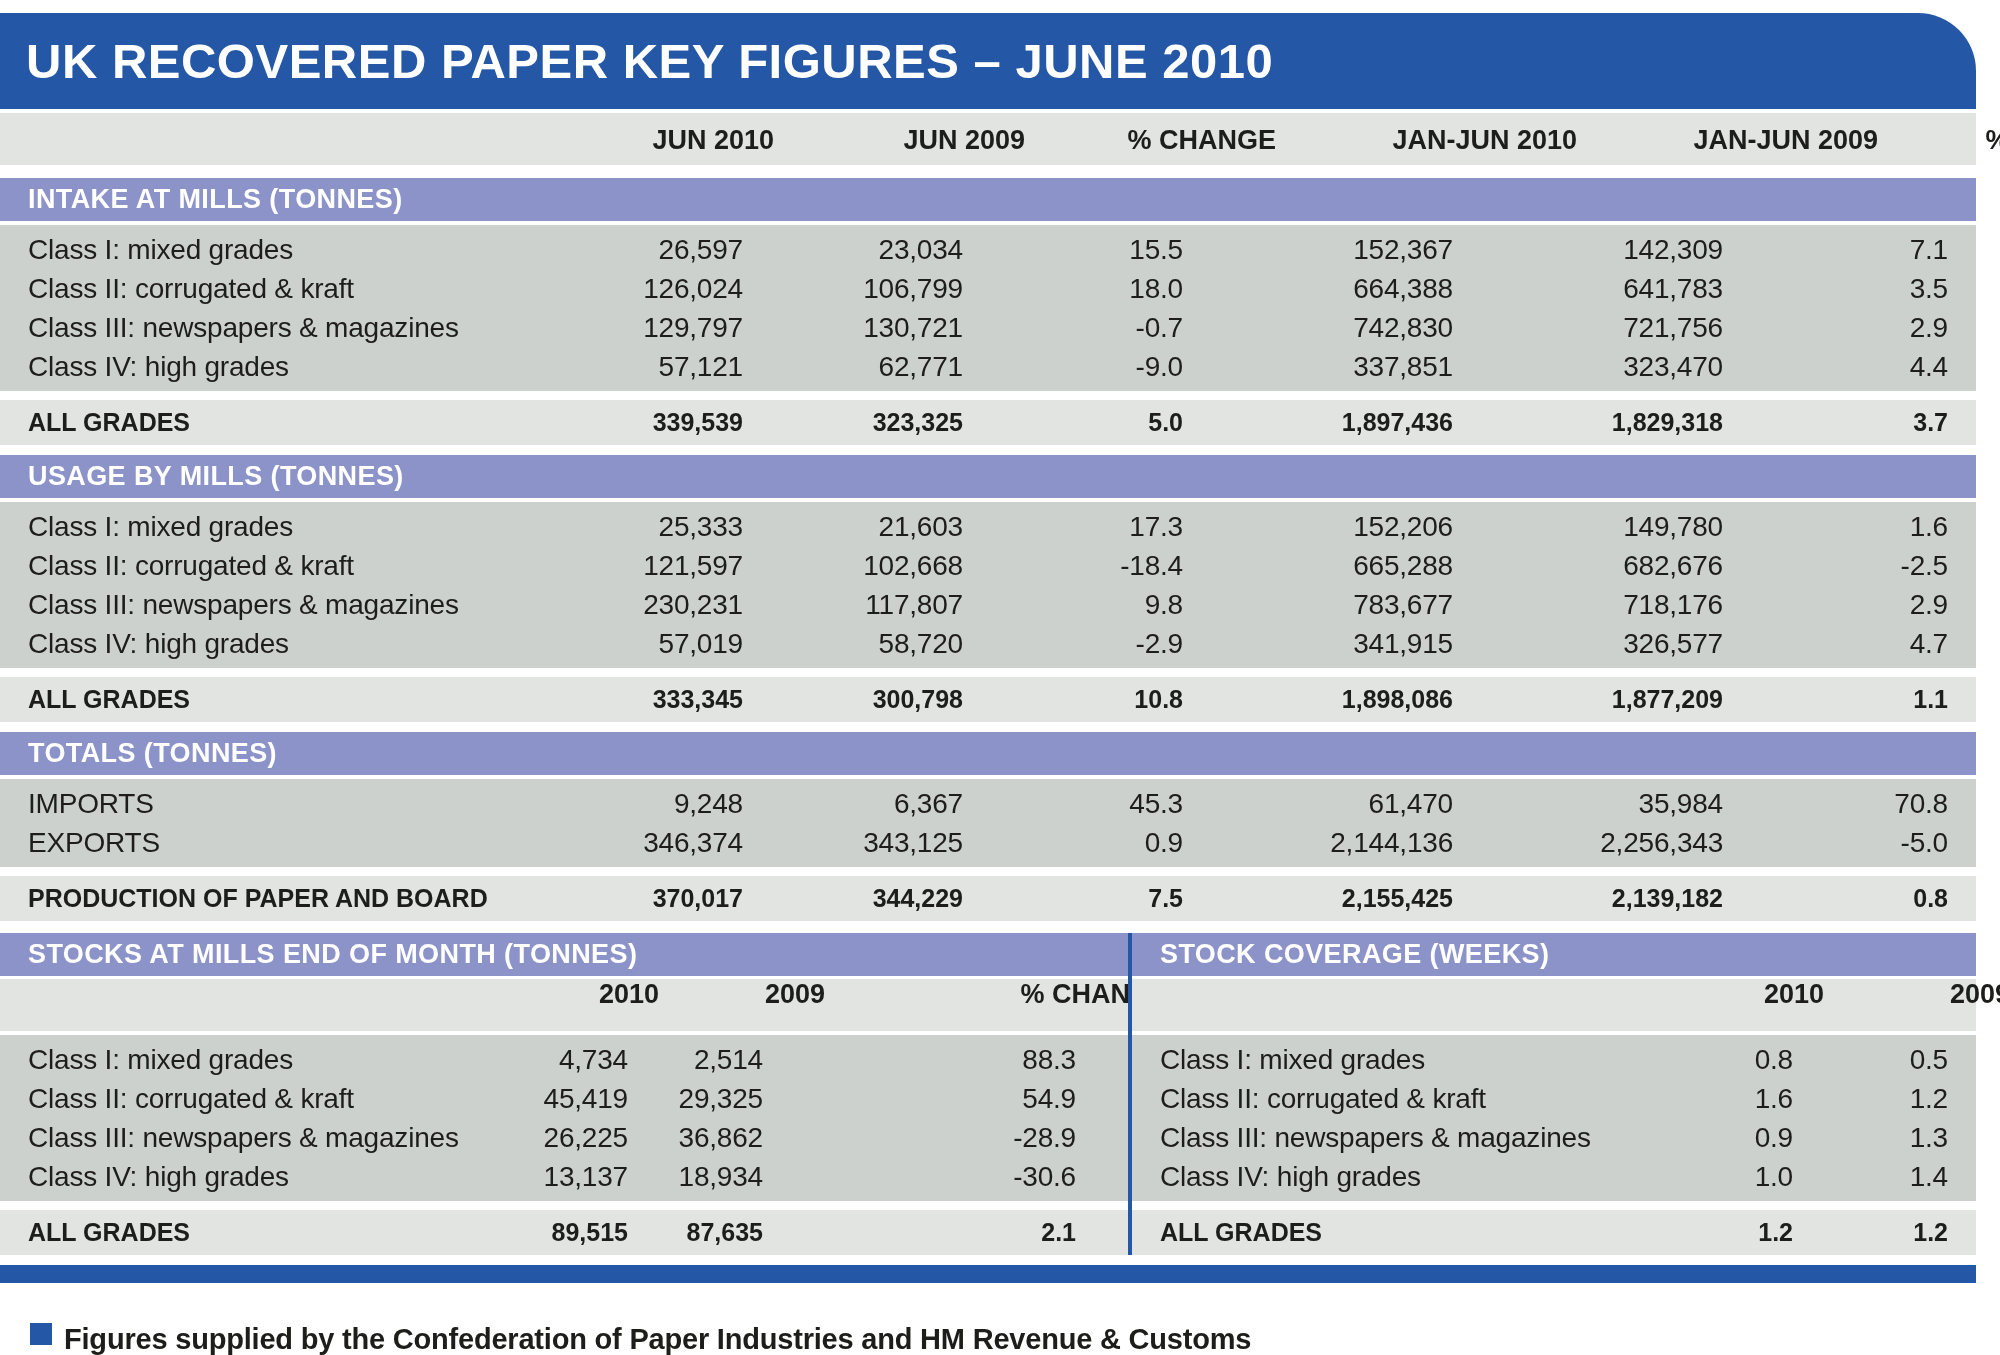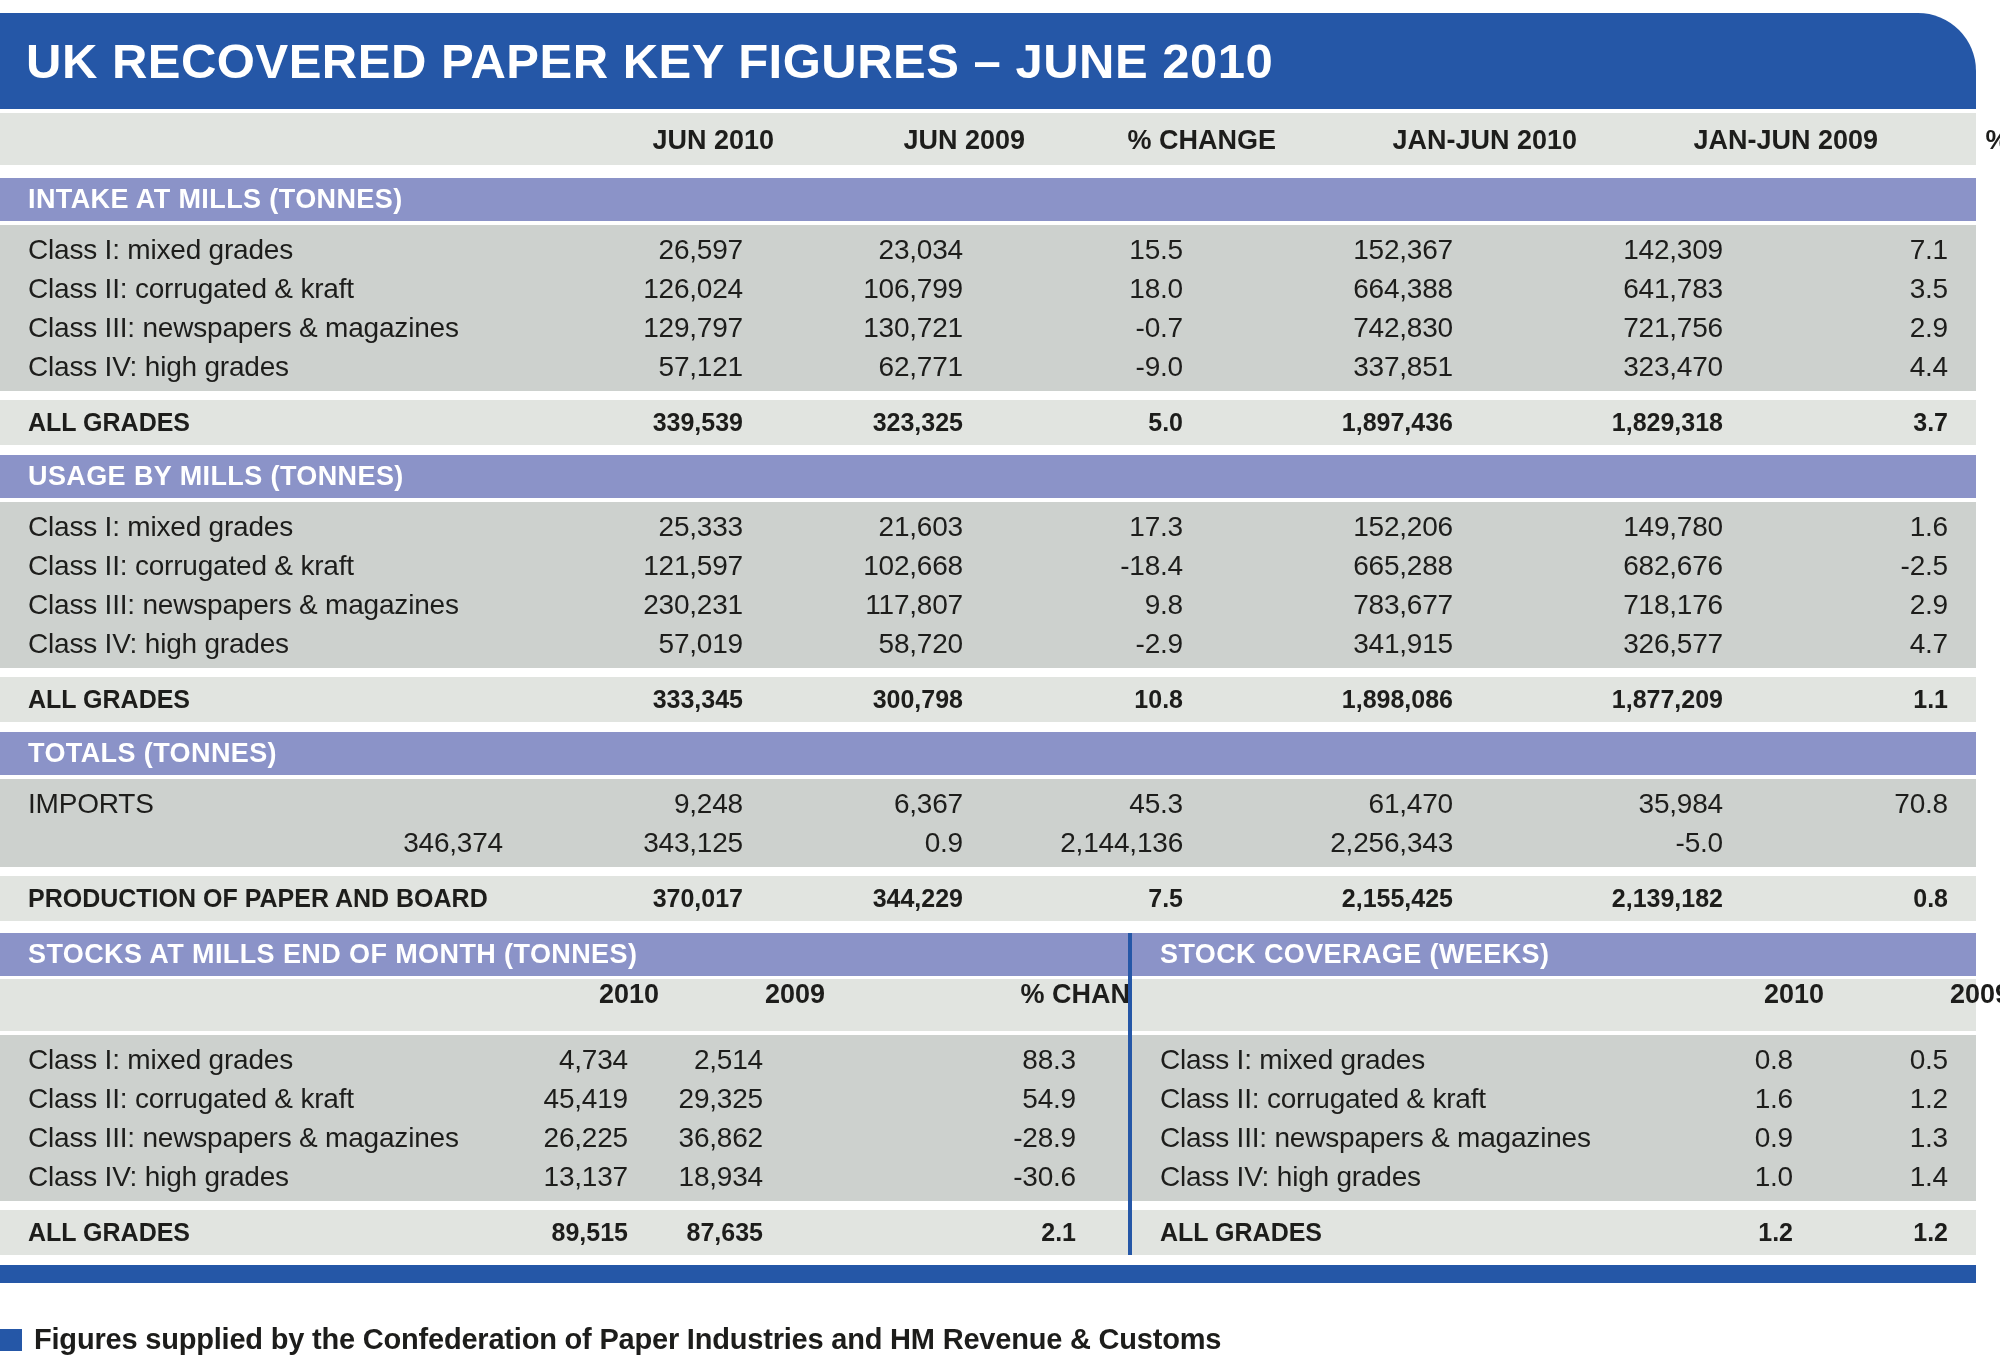--- a/index.html
+++ b/index.html
@@ -56,21 +56,21 @@
 
   
   .bottom { display:flex; margin-top:12px; }
   .b-left { width:1128px; }
   .b-div  { width:4px; background:#2557a7; }
   .b-right{ width:844px; }
 
   .botbar { height:18px; background:#2557a7; margin-top:10px; }
 
   
-  .footer { display:flex; align-items:center; margin-top:40px; }
+  .footer { display:flex; align-items:flex-start; margin-top:40px;padding-left:30px; }
   .footer .sq { width:22px; height:22px; background:#2557a7; margin-right:12px; }
   .footer .txt { font-size:29px; font-weight:700; letter-spacing:-0.2px; }
 </style>
 </head>
 <body>
 
 <div class="wrap">
 
   <div class="titlebar">UK RECOVERED PAPER KEY FIGURES – JUNE 2010</div>
 
@@ -189,20 +189,21 @@
     <div class="row7 class-row">
       <div class="lab">IMPORTS</div>
       <div class="cell">9,248</div>
       <div class="cell">6,367</div>
       <div class="cell">45.3</div>
       <div class="cell">61,470</div>
       <div class="cell">35,984</div>
       <div class="cell">70.8</div>
     </div>
     <div class="row7 class-row">
+      <div class="lab">EXPORTS</div>
       <div class="cell">346,374</div>
       <div class="cell">343,125</div>
       <div class="cell">0.9</div>
       <div class="cell">2,144,136</div>
       <div class="cell">2,256,343</div>
       <div class="cell">-5.0</div>
     </div>
   </div>
   <div class="row7 total-row">
     <div class="lab">PRODUCTION OF PAPER AND BOARD</div>

